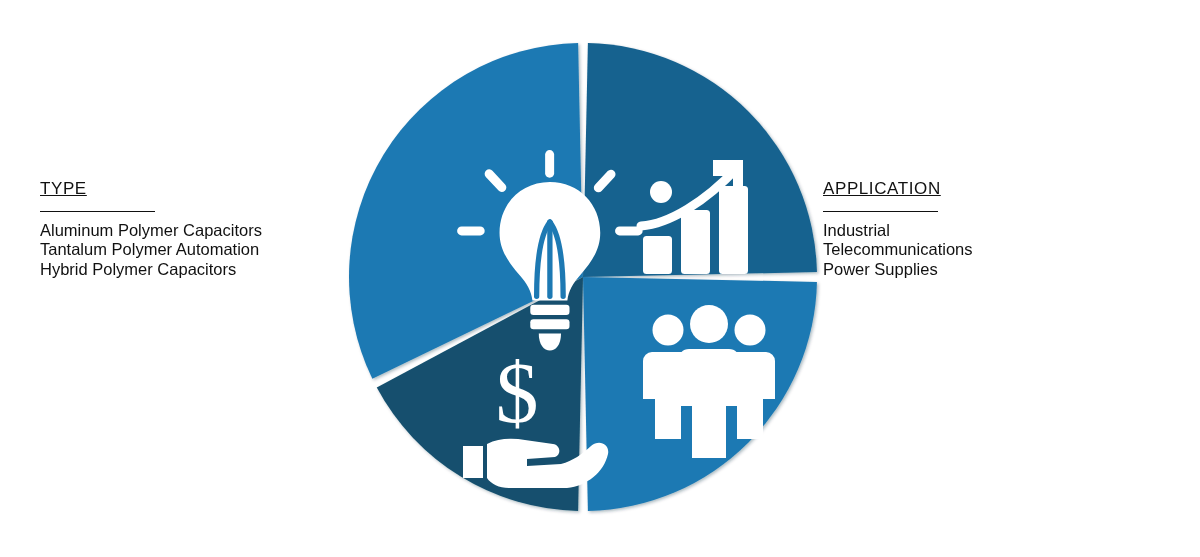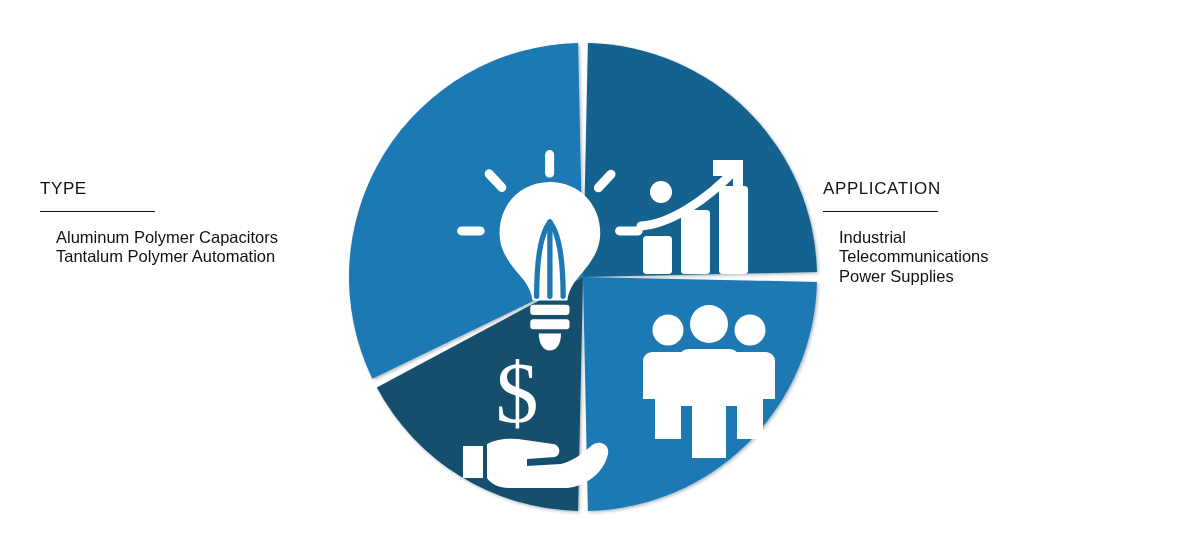--- a/index.html
+++ b/index.html
@@ -25,30 +25,31 @@
   #app-block   { left: 823px; width: 320px; }
 
   .block-title {
     font-size: 17px;
     font-weight: 400;
     letter-spacing: 0.6px;
     color: #111111;
     line-height: 1.05;
     margin: 0;
     white-space: nowrap;
+    text-decoration: underline;
   }
   .block-rule {
     width: 115px;
     height: 1px;
     background: #111111;
     margin: 13px 0 9px 0;
   }
   .block-list {
     list-style: none;
-    margin: 16px;
+    margin: 0;
     padding: 0;
   }
   .block-list li {
     font-size: 16.5px;
     line-height: 19.5px;
     color: #111111;
     white-space: nowrap;
   }
 
   
@@ -68,20 +69,21 @@
 </style>
 </head>
 <body>
 
 <div class="text-block" id="type-block">
   <div class="block-title">TYPE</div>
   <div class="block-rule"></div>
   <ul class="block-list">
     <li>Aluminum Polymer Capacitors</li>
     <li>Tantalum Polymer Automation</li>
+    <li>Hybrid Polymer Capacitors</li>
   </ul>
 </div>
 
 <div class="text-block" id="app-block">
   <div class="block-title">APPLICATION</div>
   <div class="block-rule"></div>
   <ul class="block-list">
     <li>Industrial</li>
     <li>Telecommunications</li>
     <li>Power Supplies</li>

